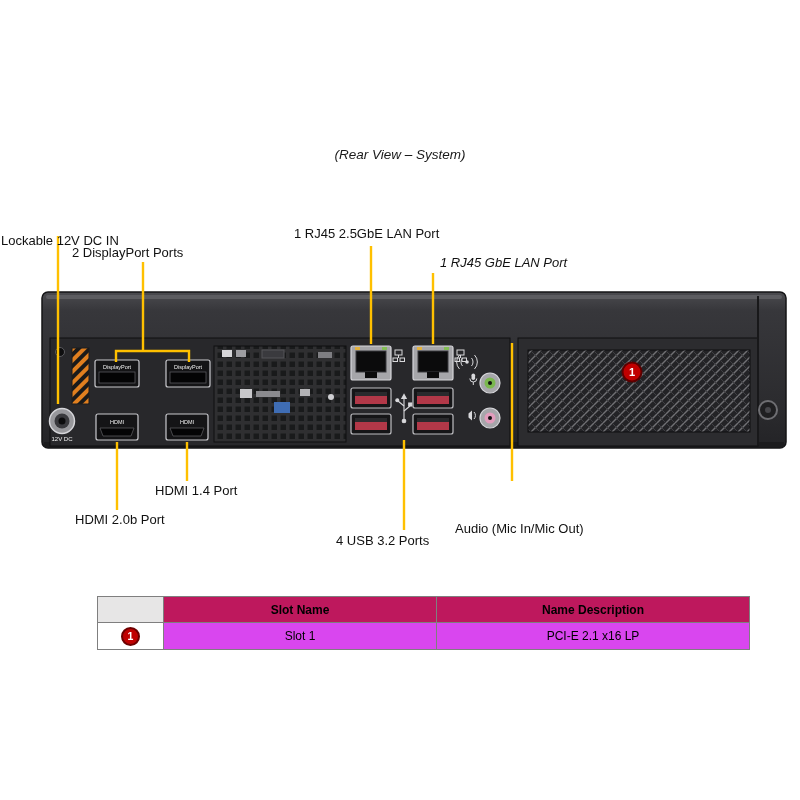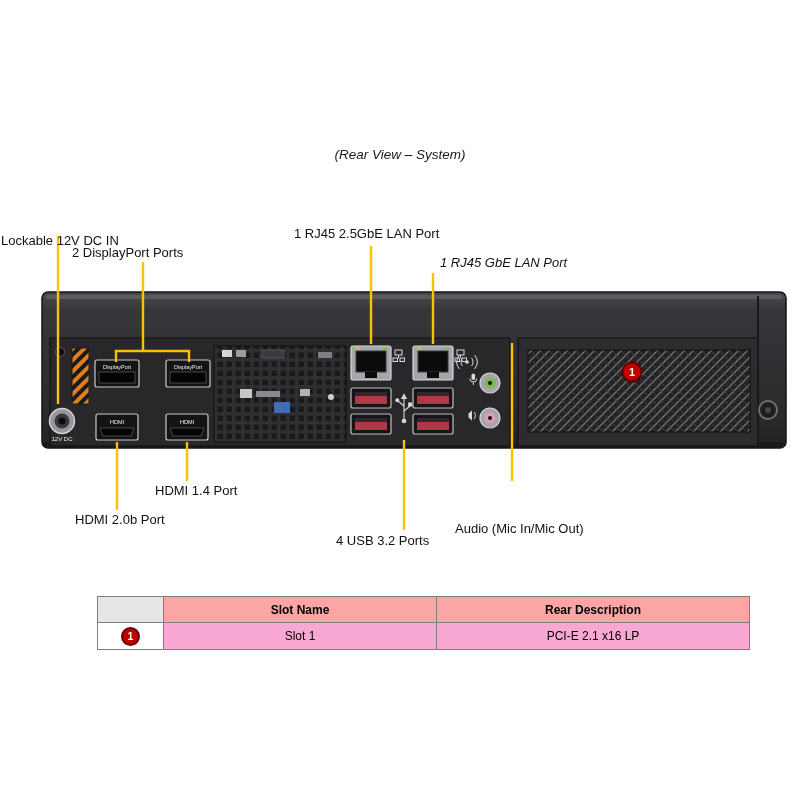--- a/index.html
+++ b/index.html
@@ -17,23 +17,23 @@
   }
   svg.art{position:absolute;left:0;top:0;}
   .porttext{fill:#f0f0f0;font-family:"Liberation Sans",sans-serif;font-size:6px;text-anchor:middle;}
   .porttext.small{font-size:5.5px;}
   .markertext{fill:#ffffff;font-family:"Liberation Sans",sans-serif;font-size:11px;font-weight:bold;text-anchor:middle;}
   table.slot-table{position:absolute;left:97px;top:596px;border-collapse:collapse;}
   table.slot-table td{
     border:1px solid #7f7f7f;text-align:center;vertical-align:middle;
     font-size:12px;color:#000;padding:0;
   }
-  td.header-cell{background:#fca5a5;color:#fff;font-weight:bold;height:25px;}
+  td.header-cell{background:#be185d;color:#fff;font-weight:bold;height:25px;}
   td.corner-cell{background:#E7E6E6;height:25px;}
-  td.data-cell{background:#f9a8d4;height:26px;}
+  td.data-cell{background:#d946ef;height:26px;}
   td.marker-cell{background:#ffffff;height:26px;}
   .badge{
     display:inline-flex;width:15px;height:15px;border-radius:50%;
     background:#C00000;border:2px solid #6d0000;color:#fff;
     font-size:10.5px;font-weight:bold;align-items:center;justify-content:center;
     line-height:1;
   }
 </style>
 </head>
 <body>
@@ -238,21 +238,21 @@
   <div class="label" style="left:155px;top:484px;text-align:right;">HDMI 1.4 Port</div>
   <div class="label" style="left:75px;top:513px;">HDMI 2.0b Port</div>
   <div class="label" style="left:455px;top:485px;margin-top:37px;">Audio (Mic In/Mic Out)</div>
   <div class="label" style="left:336px;top:534px;">4 USB 3.2 Ports</div>
 
   <table class="slot-table">
     <tbody>
         <tr>
       <td class="corner-cell" style="width:65px;"></td>
       <td class="header-cell" style="width:272px;">Slot Name</td>
-      <td class="header-cell" style="width:312px;">Rear Description</td>
+      <td class="header-cell" style="width:312px;">Name Description</td>
     </tr>
     <tr>
       <td class="marker-cell">
         <span class="badge">1</span>
       </td>
       <td class="data-cell">Slot 1</td>
       <td class="data-cell">PCI-E 2.1 x16 LP</td>
     </tr>
   </tbody>
     </table>

